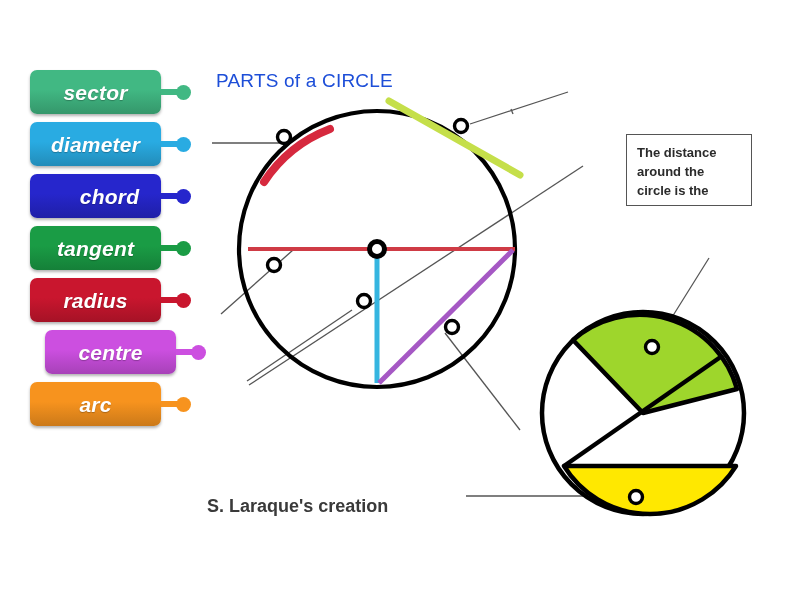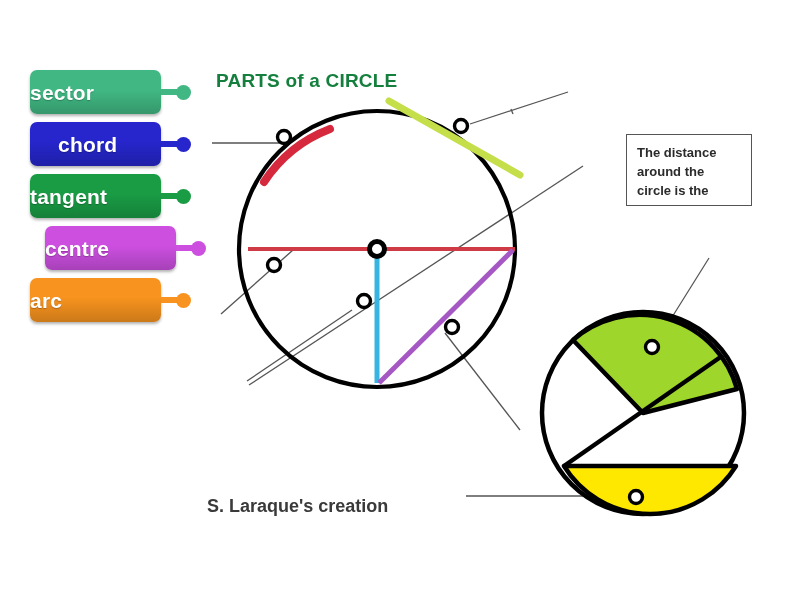--- a/index.html
+++ b/index.html
@@ -28,22 +28,24 @@
     display: flex;
     align-items: center;
   }
   .chip {
     position: relative;
     width: 131px;
     height: 44px;
     border-radius: 7px;
     display: flex;
     align-items: center;
+    justify-content: center;
     box-shadow: 0 2px 3px rgba(0,0,0,0.30);
     box-sizing: border-box;
+    font-style: italic;
   }
   .chip-text {
     color: #ffffff;
     font-weight: bold;
     font-size: 21px;
     letter-spacing: 0.2px;
     text-shadow: 0 1px 1px rgba(0,0,0,0.25);
     white-space: nowrap;
     line-height: 1;
   }
@@ -68,22 +70,22 @@
     border-radius: 50%;
     margin-left: -1px;
   }
 
   
   #title {
     position: absolute;
     left: 216px;
     top: 70px;
     font-size: 19px;
-    font-weight: bold;
-    color: #15803d;
+    font-weight: normal;
+    color: #1d4ed8;
     letter-spacing: 0.2px;
   }
   #credit {
     position: absolute;
     left: 207px;
     top: 496px;
     font-size: 18px;
     font-weight: bold;
     color: #3a3a3a;
   }
@@ -122,34 +124,52 @@
     <div class="chip-row">
       <div class="chip" style="background: linear-gradient(rgb(65, 184, 131) 0%, rgb(65, 184, 131) 45%, rgb(53, 151, 107) 100%);">
         <span class="chip-text">sector</span>
         <div class="connector">
           <div class="conn-line" style="background: rgb(65, 184, 131);"></div>
           <div class="conn-dot" style="background: rgb(65, 184, 131);"></div>
         </div>
       </div>
     </div>
     <div class="chip-row">
+      <div class="chip" style="background: linear-gradient(rgb(41, 171, 226) 0%, rgb(41, 171, 226) 45%, rgb(34, 140, 185) 100%);">
+        <span class="chip-text">diameter</span>
+        <div class="connector">
+          <div class="conn-line" style="background: rgb(41, 171, 226);"></div>
+          <div class="conn-dot" style="background: rgb(41, 171, 226);"></div>
+        </div>
+      </div>
+    </div>
+    <div class="chip-row">
       <div class="chip" style="background: linear-gradient(rgb(38, 38, 204) 0%, rgb(38, 38, 204) 45%, rgb(31, 31, 167) 100%); padding-left: 28px;">
         <span class="chip-text">chord</span>
         <div class="connector">
           <div class="conn-line" style="background: rgb(38, 38, 204);"></div>
           <div class="conn-dot" style="background: rgb(38, 38, 204);"></div>
         </div>
       </div>
     </div>
     <div class="chip-row">
       <div class="chip" style="background: linear-gradient(rgb(26, 156, 69) 0%, rgb(26, 156, 69) 45%, rgb(21, 128, 57) 100%);">
         <span class="chip-text">tangent</span>
         <div class="connector">
           <div class="conn-line" style="background: rgb(26, 156, 69);"></div>
           <div class="conn-dot" style="background: rgb(26, 156, 69);"></div>
+        </div>
+      </div>
+    </div>
+    <div class="chip-row">
+      <div class="chip" style="background: linear-gradient(rgb(201, 22, 46) 0%, rgb(201, 22, 46) 45%, rgb(165, 18, 38) 100%);">
+        <span class="chip-text">radius</span>
+        <div class="connector">
+          <div class="conn-line" style="background: rgb(201, 22, 46);"></div>
+          <div class="conn-dot" style="background: rgb(201, 22, 46);"></div>
         </div>
       </div>
     </div>
     <div class="chip-row">
       <div class="chip" style="background: linear-gradient(rgb(204, 79, 224) 0%, rgb(204, 79, 224) 45%, rgb(167, 65, 184) 100%); margin-left: 15px;">
         <span class="chip-text">centre</span>
         <div class="connector">
           <div class="conn-line" style="background: rgb(204, 79, 224);"></div>
           <div class="conn-dot" style="background: rgb(204, 79, 224);"></div>
         </div>

